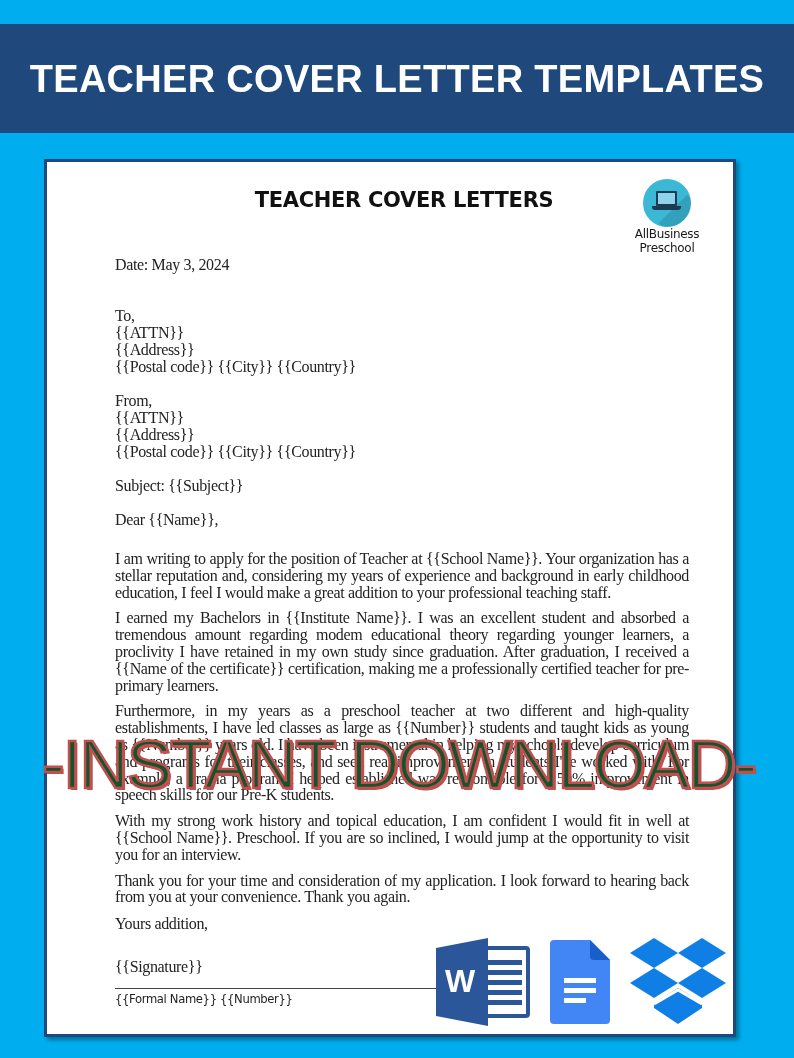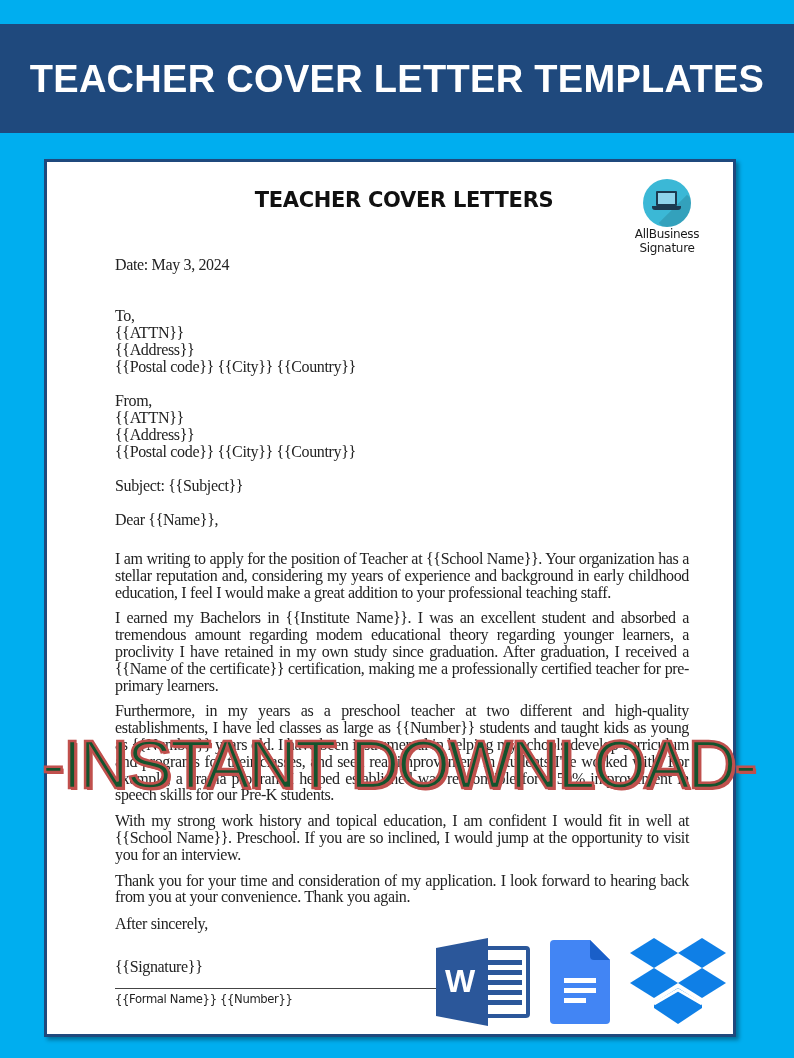--- a/index.html
+++ b/index.html
@@ -180,21 +180,21 @@
   <div class="doc-title">TEACHER COVER LETTERS</div>
 
   <div class="brand">
     <div class="brand-circle">
       <div class="shadow"></div>
       <div class="laptop-screen"></div>
       <div class="laptop-base"></div>
     </div>
     <div class="brand-text">
       <div>AllBusiness</div>
-      <div>Signature</div>
+      <div>Preschool</div>
     </div>
   </div>
 
   <div class="letter">
     <div class="line">Date:  May 3, 2024</div>
     <div class="gap-1"></div>
     <div class="gap-1"></div>
 
     <div class="line">To,</div>
     <div class="line">{{ATTN}}</div>
@@ -214,21 +214,21 @@
     <div class="line">Dear {{Name}},</div>
     <div class="gap-1"></div>
     <div style="height:6px"></div>
 
     <p class="para">I am writing to apply for the position of Teacher at {{School Name}}. Your organization has a stellar reputation and, considering my years of experience and background in early childhood education, I feel I would make a great addition to your professional teaching staff.</p>
     <p class="para">I earned my Bachelors in {{Institute Name}}. I was an excellent student and absorbed a tremendous amount regarding modem educational theory regarding younger learners, a proclivity I have retained in my own study since graduation. After graduation, I received a {{Name of the certificate}} certification, making me a professionally certified teacher for pre-primary learners.</p>
     <p class="para">Furthermore, in my years as a preschool teacher at two different and high-quality establishments, I have led classes as large as {{Number}} students and taught kids as young as  {{Number}}  years old. I have been instrumental in helping my schools develop curriculum and programs for their classes, and seen real improvement in students I've worked with. For example, a drama program I helped established was responsible for a 50% improvement in speech skills for our Pre-K students.</p>
     <p class="para">With my strong work history and topical education, I am confident I would fit in well at {{School Name}}. Preschool. If you are so inclined, I would jump at the opportunity to visit you for an interview.</p>
     <p class="para">Thank you for your time and consideration of my application. I look forward to hearing back from you at your convenience. Thank you again.</p>
 
-    <div class="line">After sincerely,</div>
+    <div class="line">Yours addition,</div>
     <div class="gap-1"></div>
     <div style="height:9px"></div>
     <div class="line">{{Signature}}</div>
   </div>
 
   <div class="sig-line"></div>
   <div class="formal-name">{{Formal Name}} {{Number}}</div>
 </div>
 
 <div class="watermark">-INSTANT DOWNLOAD-</div>

